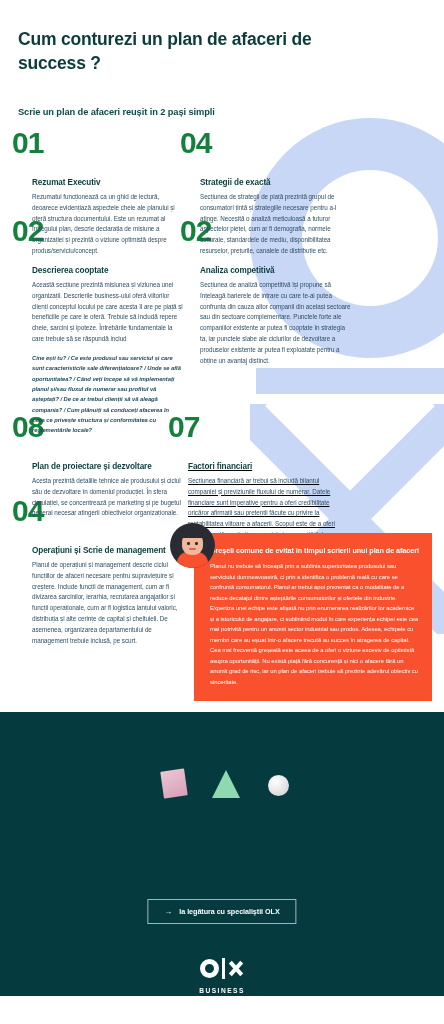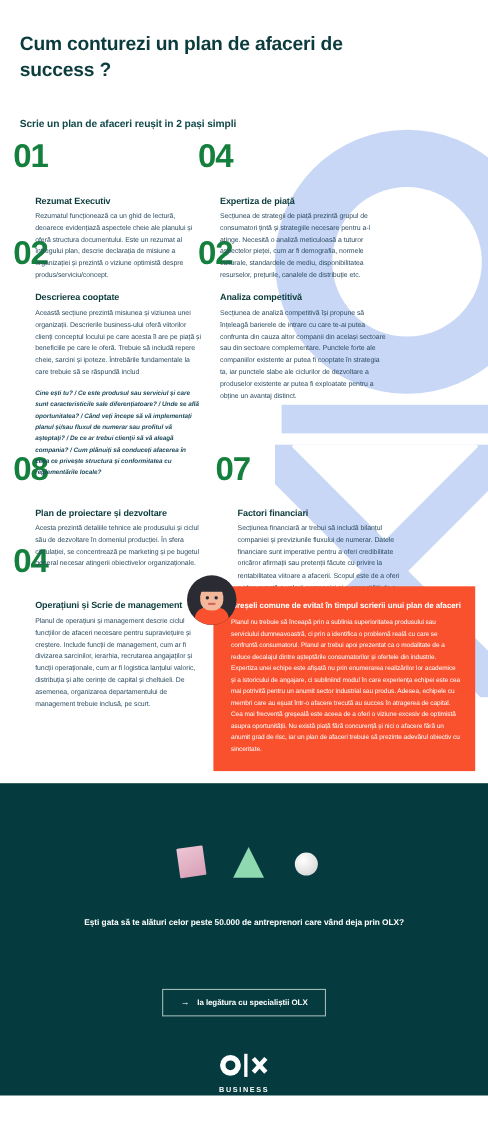--- a/index.html
+++ b/index.html
@@ -74,21 +74,21 @@
     font-weight:bold;font-style:italic;letter-spacing:-0.05px;
   }
 
   
   .s01{left:18px;top:12px;}
   .s02{left:18px;top:100px;}
   .s03{left:186px;top:12px;}
   .s04{left:186px;top:100px;}
   .s05{left:18px;top:296px;}
   .s06{left:18px;top:380px;}
-  .s07{left:202px;top:296px;}
+  .s07{left:174px;top:296px;text-decoration:underline;}
 
   
   .warn{
     position:absolute;left:194px;top:533px;width:238px;
     background:#f9502d;color:#ffffff;z-index:6;
     padding:13px 13px 14px 16px;box-sizing:border-box;
   }
   .warn-title{
     margin:0 0 6px 0;font-size:7.2px;font-weight:bold;letter-spacing:-0.05px;
   }
@@ -207,21 +207,21 @@
       <div class="step-body">
         <h3 class="step-title">Descrierea cooptate</h3>
         <p class="step-text">Această secțiune prezintă misiunea și viziunea unei organizații. Descrierile business-ului oferă viitorilor clienți conceptul locului pe care acesta îl are pe piață și beneficiile pe care le oferă. Trebuie să includă repere cheie, sarcini și ipoteze. Întrebările fundamentale la care trebuie să se răspundă includ</p>
         <p class="step-quote">Cine ești tu? / Ce este produsul sau serviciul și care sunt caracteristicile sale diferențiatoare? / Unde se află oportunitatea? / Când veți începe să vă implementați planul și/sau fluxul de numerar sau profitul vă așteptați? / De ce ar trebui clienții să vă aleagă compania? / Cum plănuiți să conduceți afacerea în ceea ce privește structura și conformitatea cu reglementările locale?</p>
       </div>
     </div>
 
     <div class="step s03">
       <div class="step-num">04</div>
       <div class="step-body">
-        <h3 class="step-title">Expertiza de piață</h3>
+        <h3 class="step-title">Strategii de exactă</h3>
         <p class="step-text">Secțiunea de strategii de piață prezintă grupul de consumatori țintă și strategiile necesare pentru a-l atinge. Necesită o analiză meticuloasă a tuturor aspectelor pieței, cum ar fi demografia, normele culturale, standardele de mediu, disponibilitatea resurselor, prețurile, canalele de distribuție etc.</p>
       </div>
     </div>
 
     <div class="step s04">
       <div class="step-num">02</div>
       <div class="step-body">
         <h3 class="step-title">Analiza competitivă</h3>
         <p class="step-text">Secțiunea de analiză competitivă își propune să înțeleagă barierele de intrare cu care te-ai putea confrunta din cauza altor companii din același sectoare sau din sectoare complementare. Punctele forte ale companiilor existente ar putea fi cooptate în strategia ta, iar punctele slabe ale ciclurilor de dezvoltare a produselor existente ar putea fi exploatate pentru a obține un avantaj distinct.</p>
       </div>
@@ -270,21 +270,20 @@
 
   <div class="cta">
 
     <div class="shapes">
       <div class="sh-square"></div>
       <div class="sh-tri"></div>
       <div class="sh-circle"></div>
     </div>
 
     <div class="cta-text">
-      <p class="cta-head">Ești gata să te alături celor peste 50.000 de antreprenori care vând deja prin OLX?</p>
     </div>
 
     <button class="cta-btn">
       <span class="arrow">→</span>
       <span>Ia legătura cu specialiștii OLX</span>
     </button>
 
     <div class="logo">
       <div class="logo-mark">
         <span class="lm-o"></span>

